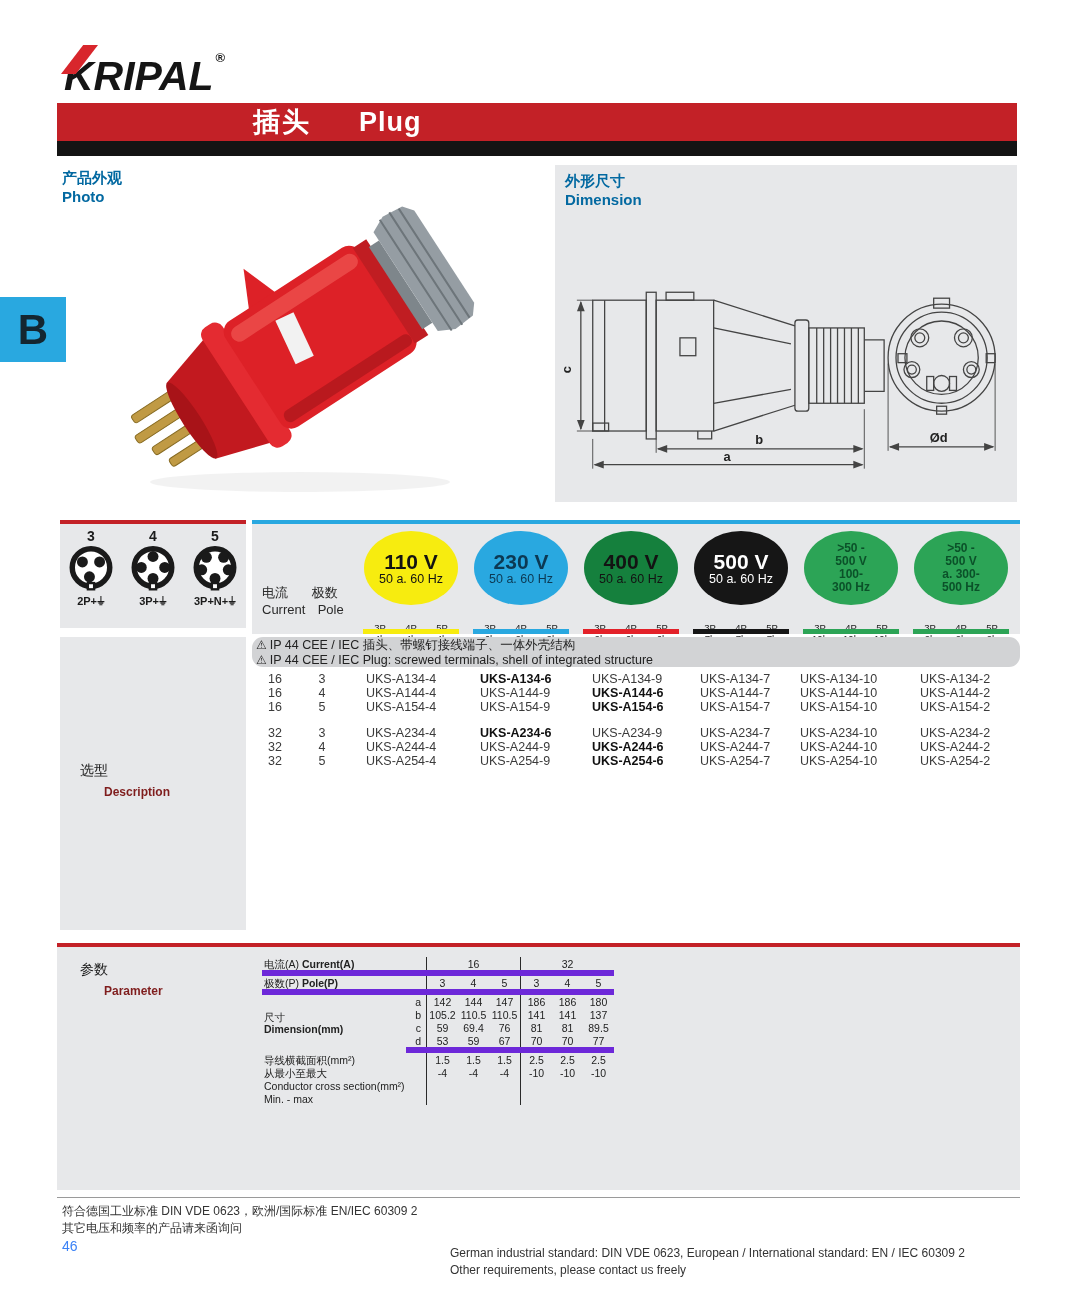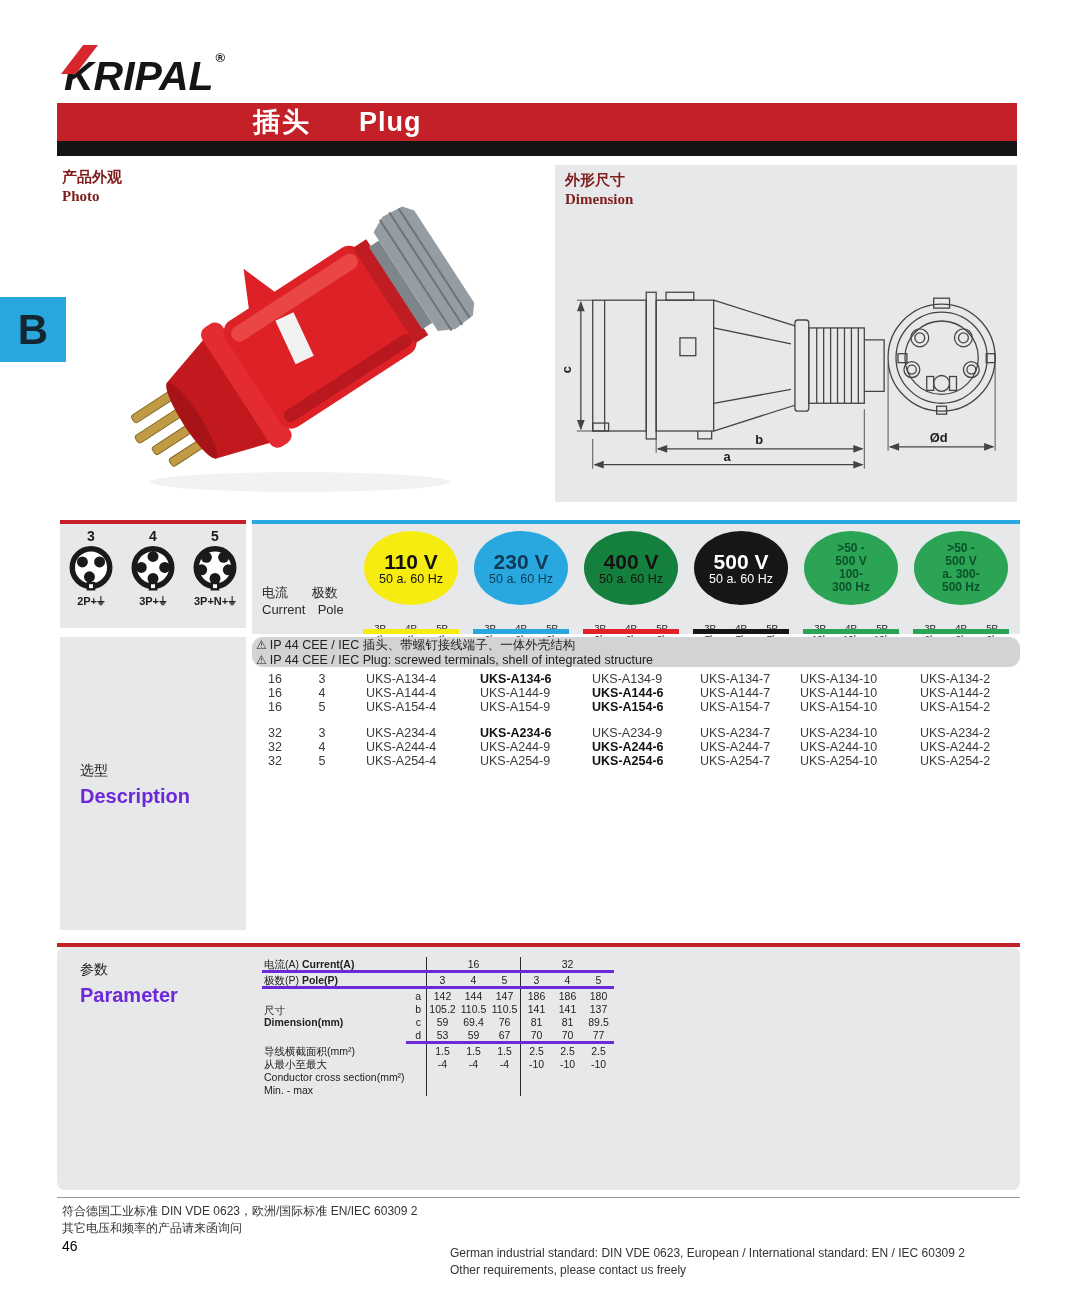--- a/index.html
+++ b/index.html
@@ -13,21 +13,21 @@
                clip-path:polygon(60% 0,100% 0,40% 100%,0 100%);z-index:2;}
   .logo-reg{font-size:13px;font-weight:bold;vertical-align:28px;margin-left:2px;color:#151515;}
 
   
   .bar-red-top{position:absolute;left:57px;top:103px;width:960px;height:38px;background:#c32127;
                display:flex;align-items:center;}
   .bar-red-top .t-zh{margin-left:196px;font-size:27px;font-weight:bold;color:#fff;letter-spacing:2px;}
   .bar-red-top .t-en{margin-left:48px;font-size:27px;font-weight:bold;color:#fff;letter-spacing:1px;}
   .bar-black{position:absolute;left:57px;top:141px;width:960px;height:15px;background:#141414;}
 
-  .sec-label{font-size:15px;font-weight:bold;line-height:19px;color:#7f1d1d;font-family:Liberation Serif, serif;}
+  .sec-label{font-size:15px;font-weight:bold;line-height:19px;color:#0369a1;}
   .photo-label{position:absolute;left:62px;top:168px;}
   .plug-photo{position:absolute;left:95px;top:192px;}
 
   .dim-box{position:absolute;left:555px;top:165px;width:462px;height:337px;background:#e7e8ea;}
   .dim-label{position:absolute;left:10px;top:6px;}
   .dim-svg{position:absolute;left:8px;top:102px;}
   .dim-svg text{font-size:13px;font-weight:bold;fill:#222;font-family:"Liberation Sans","DejaVu Sans",sans-serif;}
 
   .b-tab{position:absolute;left:0;top:297px;width:66px;height:65px;background:#29a8e0;
          display:flex;align-items:center;justify-content:center;font-size:42px;font-weight:bold;color:#142630;}
@@ -63,40 +63,40 @@
 
   .model-rows{position:absolute;left:252px;top:673px;width:768px;font-size:12.5px;color:#3a3a3a;}
   .model-row{display:grid;grid-template-columns:46px 48px 114px 112px 108px 100px 120px 108px;line-height:13.8px;}
   .model-row.gap-top{margin-top:13px;}
   .model-row .cur,.model-row .pol{text-align:center;}
   .model-row .mod{padding-left:20px;white-space:nowrap;}
   .model-row .mod.bold{font-weight:bold;color:#111;}
 
   .desc-box{position:absolute;left:60px;top:637px;width:186px;height:293px;background:#e7e8ea;box-sizing:border-box;padding:125px 0 0 20px;}
   .lab-zh{font-size:14px;color:#1b1b1b;}
-  .lab-en{font-size:20px;font-weight:bold;color:#6d28d9;margin-top:5px;}
+  .lab-en{font-size:12px;font-weight:bold;color:#7f1d1d;margin-top:5px;margin-left:24px;}
 
   
   .param-bar{position:absolute;left:57px;top:943px;width:963px;height:4px;background:#c32127;}
-  .param-box{position:absolute;left:57px;top:947px;width:963px;height:243px;background:#e7e8ea;border-radius:8px;}
+  .param-box{position:absolute;left:57px;top:947px;width:963px;height:243px;background:#e7e8ea;}
   .param-label{position:absolute;left:23px;top:14px;}
   .param-table{position:absolute;left:205px;top:10px;border-collapse:collapse;font-size:10.5px;color:#222;}
   .param-table td{padding:0 2px;height:13px;line-height:12px;white-space:nowrap;vertical-align:middle;}
   .param-table td.lab{width:140px;}
   .param-table td.key{width:13px;text-align:right;padding-right:5px;}
   .param-table td.v{width:27px;text-align:center;}
-  .param-table tr.hline td{border-bottom:3px solid #6d28d9;}
+  .param-table tr.hline td{border-bottom:6px solid #6d28d9;}
   .param-table td.div-l{border-left:1px solid #2a2a2a;}
   .bld{font-weight:bold;}
 
   
   .footer-line{position:absolute;left:57px;top:1197px;width:963px;height:1px;background:#9a9a9a;}
   .footer-zh{position:absolute;left:62px;top:1203px;font-size:12px;line-height:17px;color:#333;}
   .footer-en{position:absolute;left:450px;top:1245px;font-size:12px;line-height:17px;color:#333;}
-  .page-num{position:absolute;left:62px;top:1238px;font-size:14px;color:#000000;}
+  .page-num{position:absolute;left:62px;top:1238px;font-size:14px;color:#3b82f6;}
 </style>
 </head>
 <body>
 
 <div class="page">
 
   <div class="logo">
     <span class="logo-accent"></span>
     <span class="logo-text">KRIPAL</span><span class="logo-reg">®</span>
   </div>

